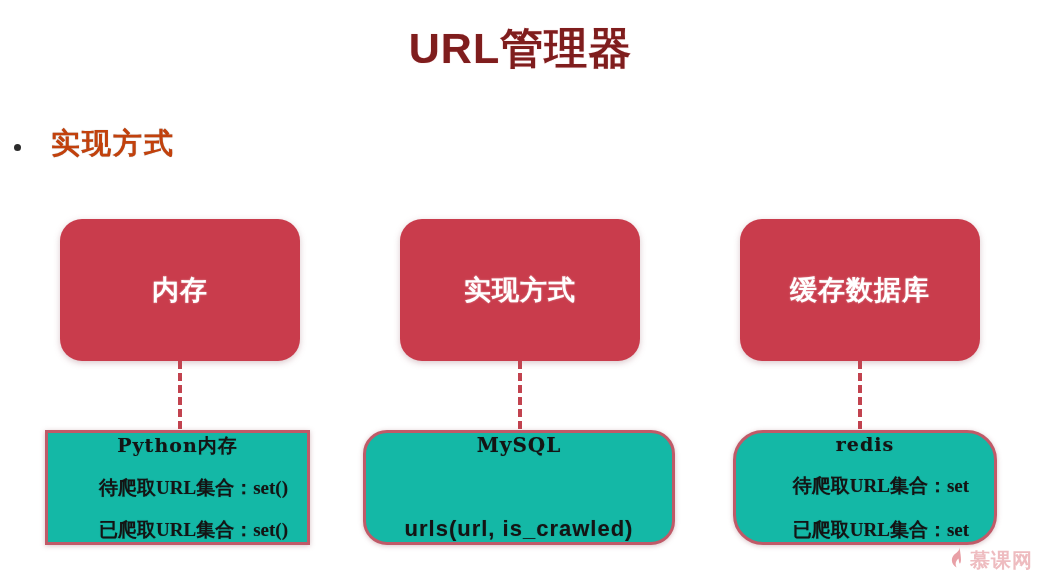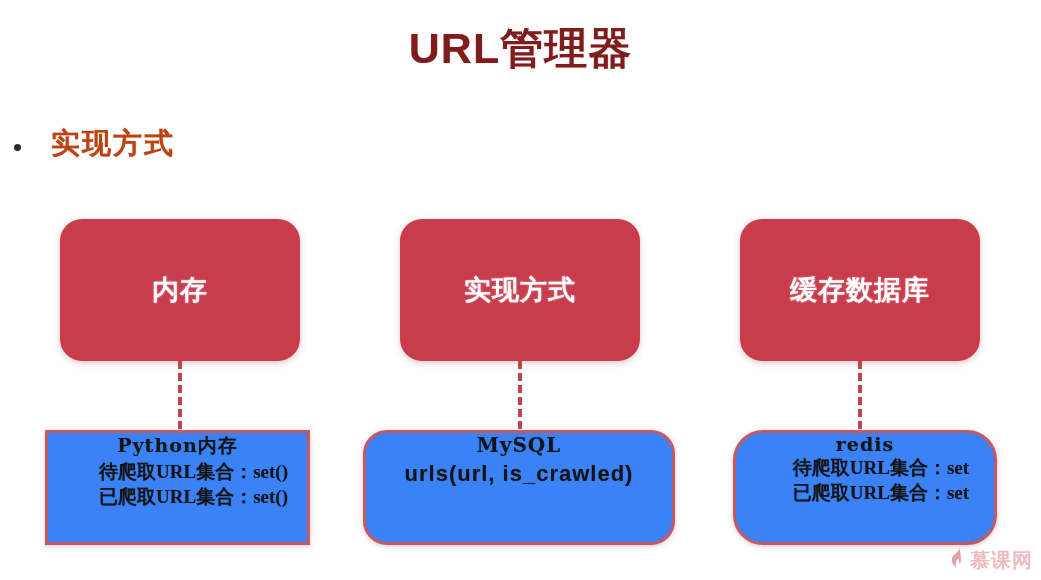--- a/index.html
+++ b/index.html
@@ -99,27 +99,27 @@
   .connector {
     width: 0;
     height: 68px;
     margin: 0 auto;
     border-left: 4px dashed #c2434f;
   }
 
   
   .detail-box {
     border: 3px solid #c05a68;
-    background: #3b82f6;
+    background: #14b8a6;
     box-sizing: border-box;
     box-shadow: 0 1px 5px rgba(170,120,128,0.45);
     display: flex;
     flex-direction: column;
     align-items: center;
-    justify-content: flex-start;
+    justify-content: space-between;
   }
   .detail-line {
     color: #141414;
     white-space: nowrap;
     text-shadow: 0 0 1px rgba(0,0,0,0.3);
   }
   
   .detail-line.mono {
     font-family: "DejaVu Serif", "Liberation Serif", serif;
     font-weight: bold;

